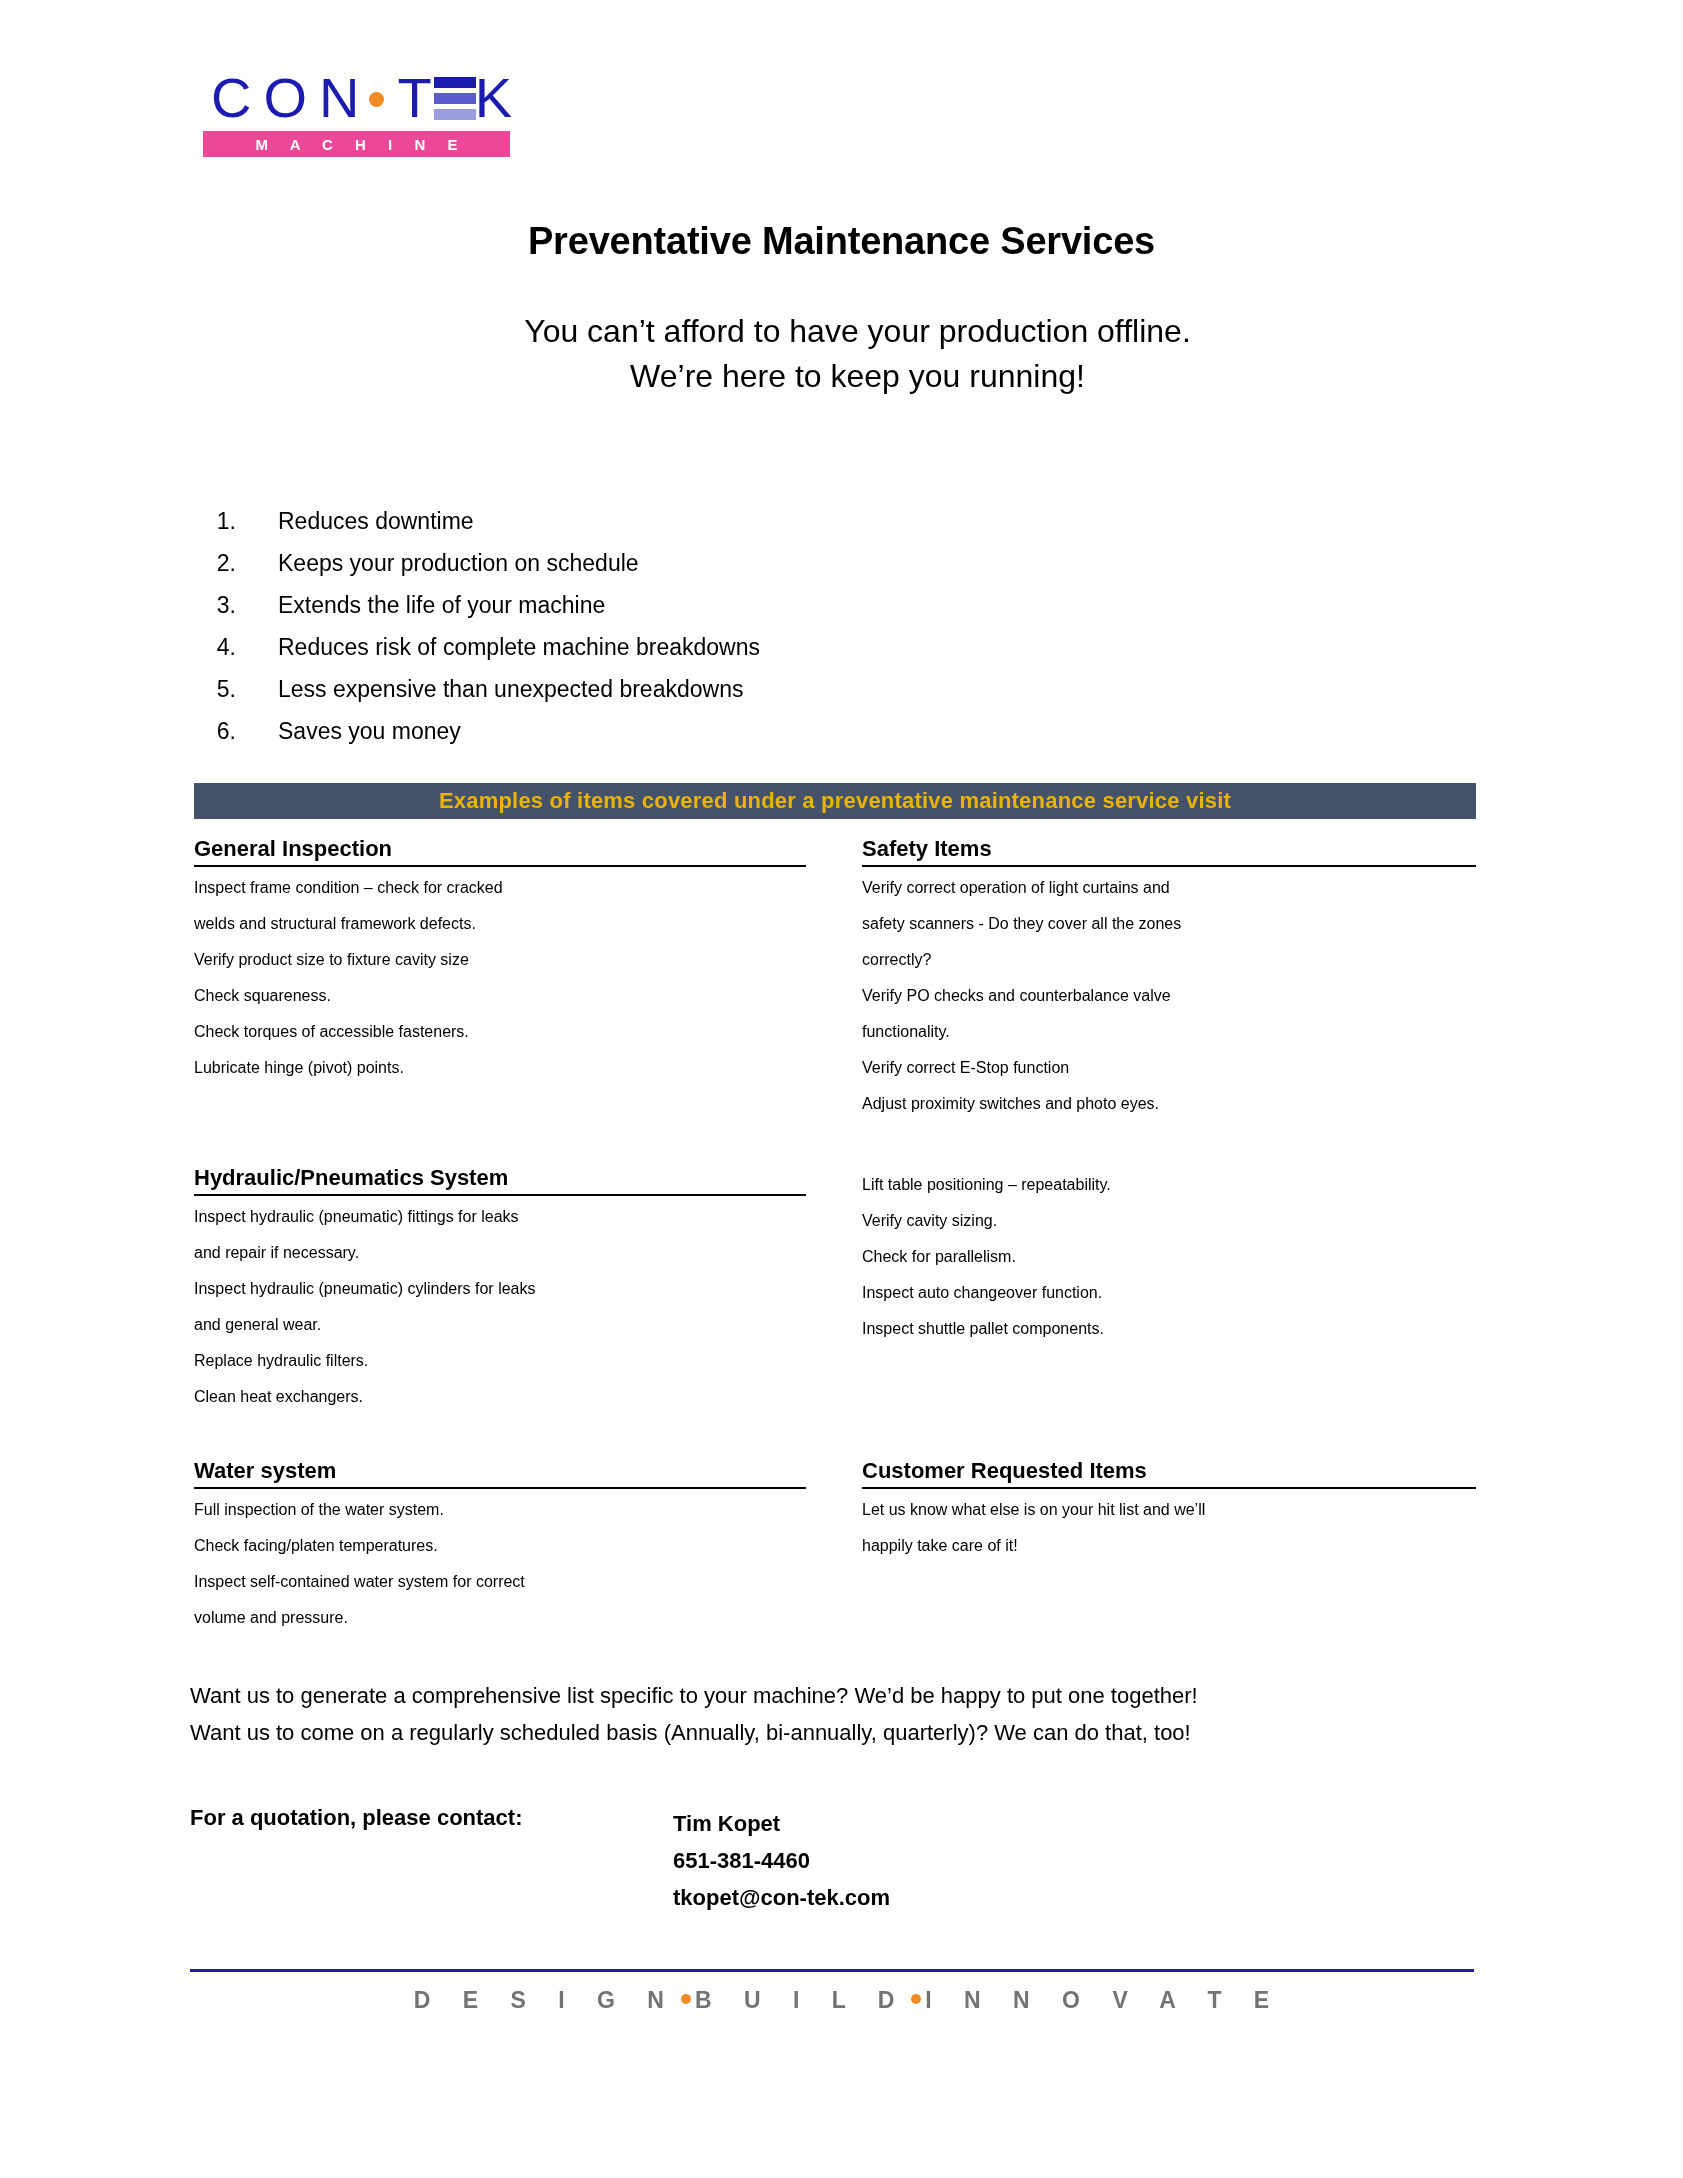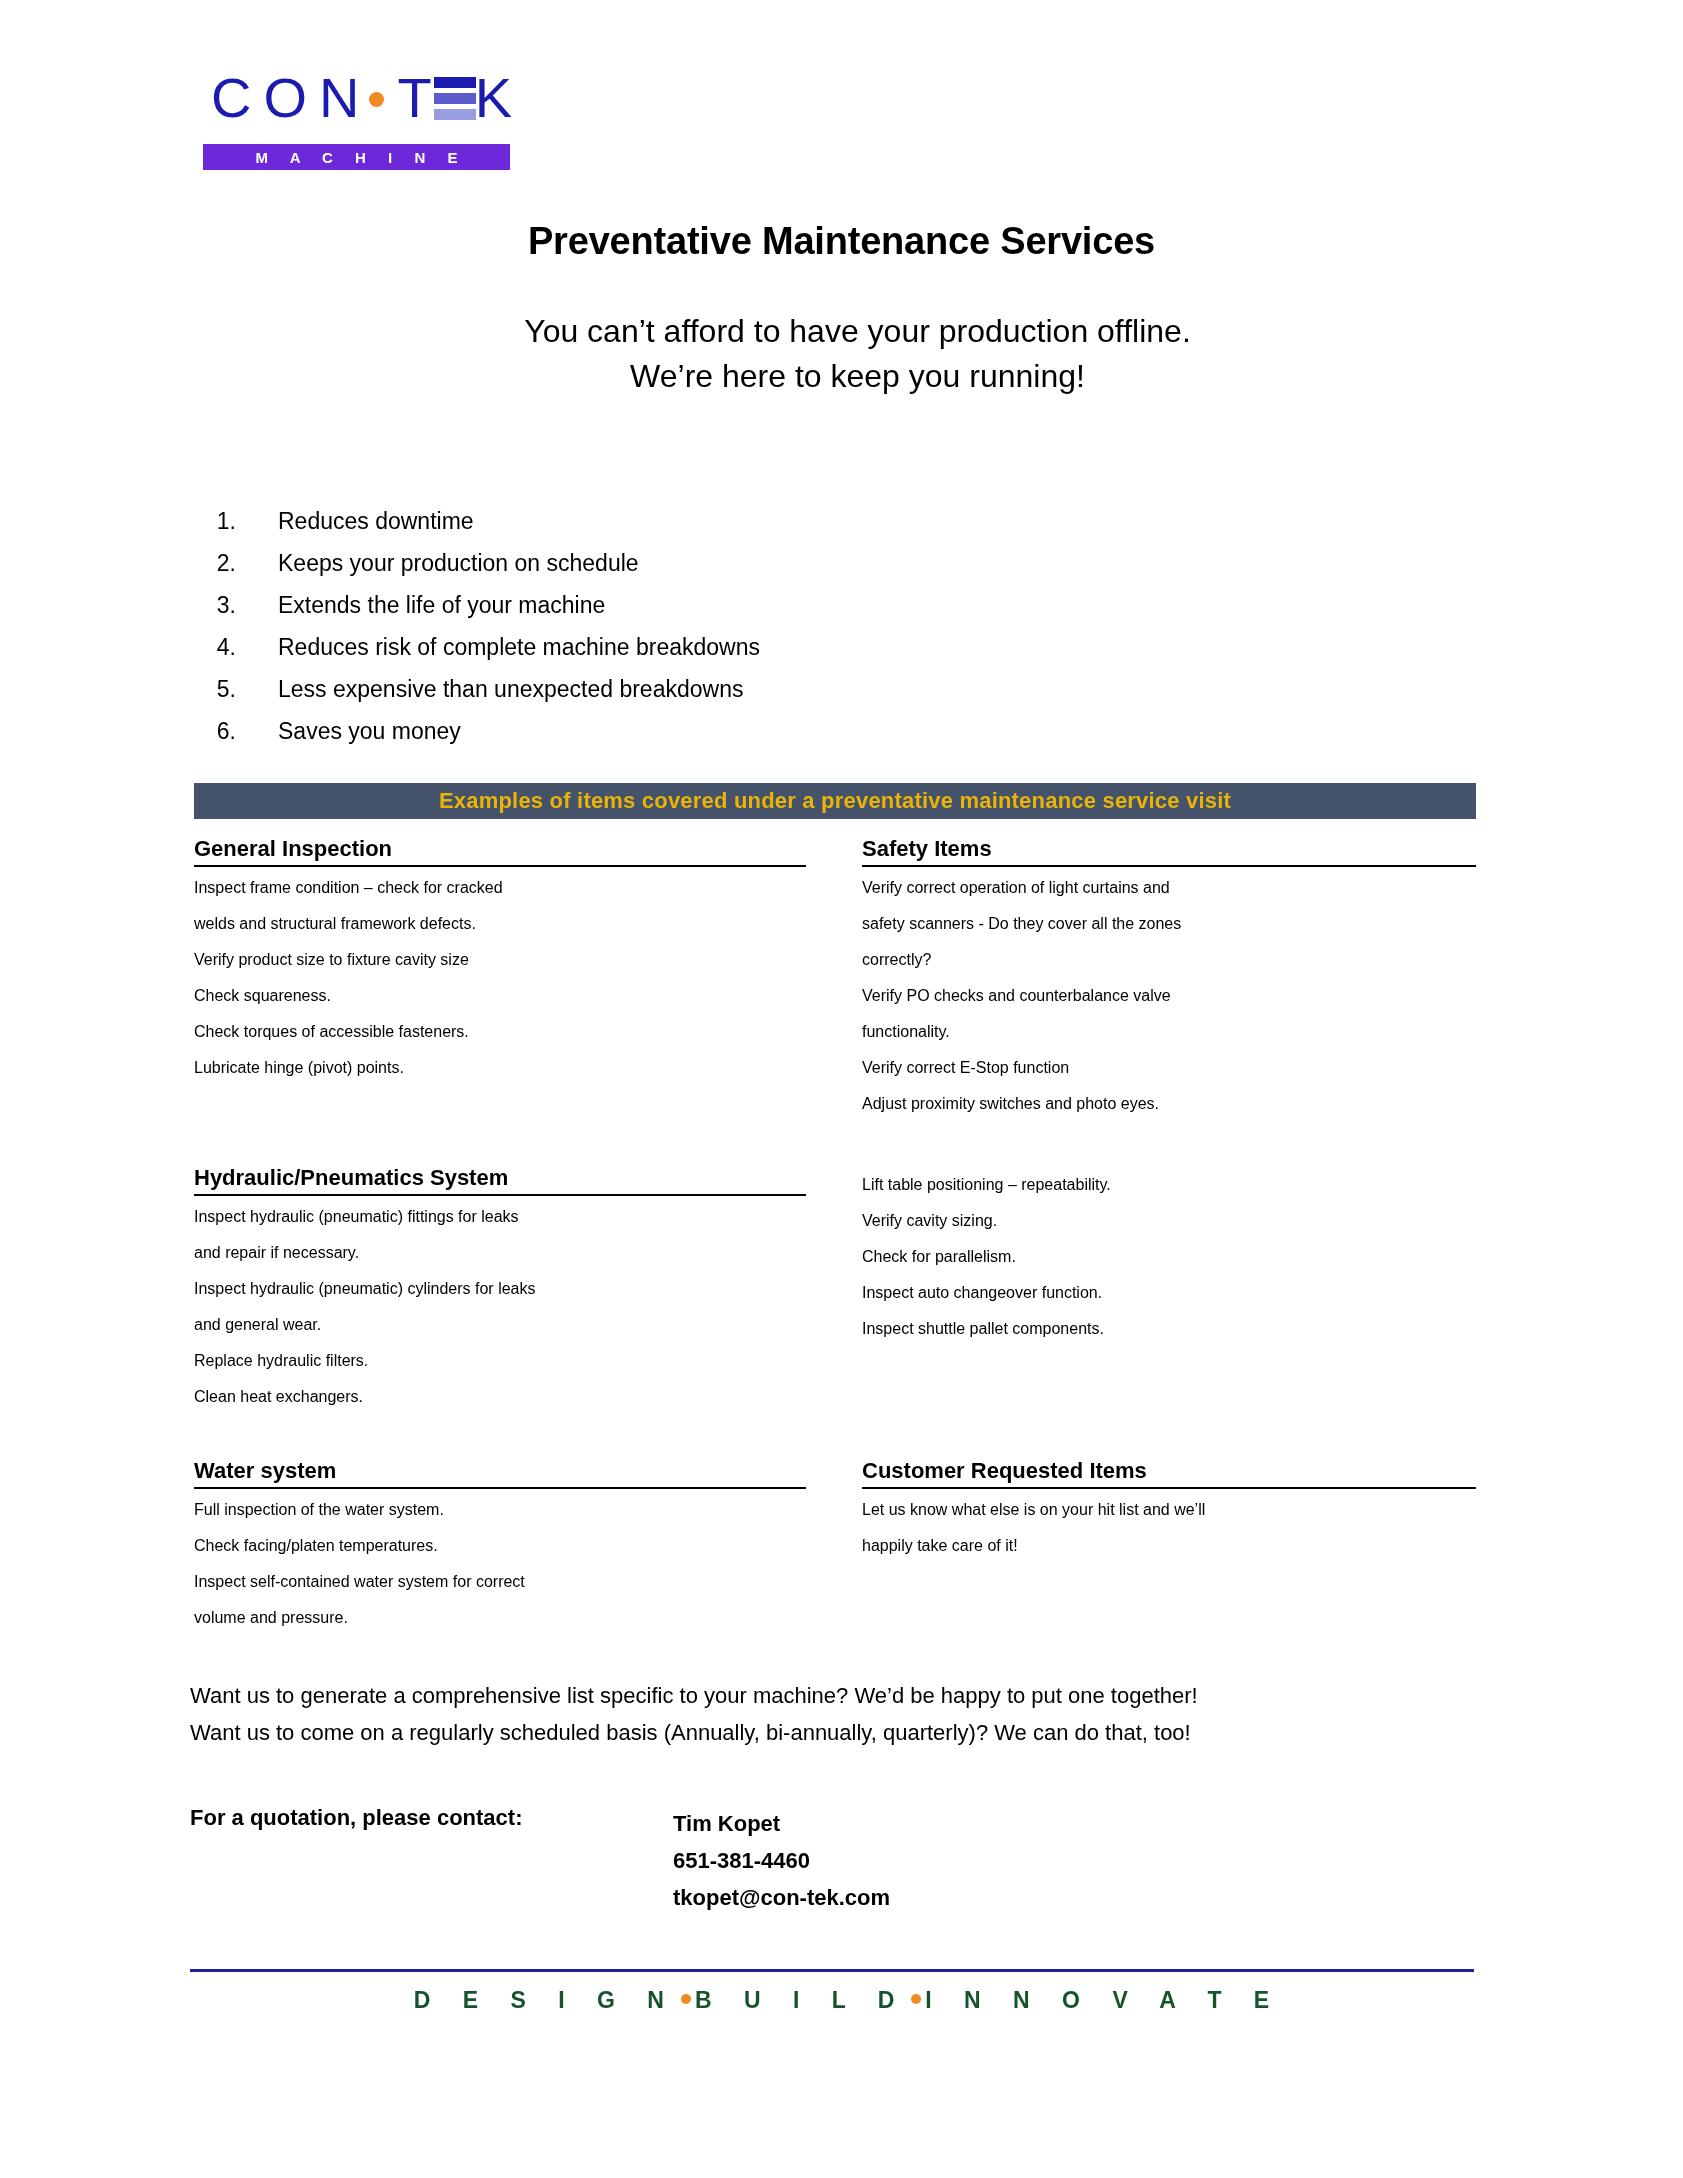--- a/index.html
+++ b/index.html
@@ -90,24 +90,24 @@
   .logo-e i:nth-child(3) { top: 32px; background: #9a9ce0; }
 
   .logo-k {
     font-size: 56px;
     color: #1b1bb0;
     display: inline-block;
     margin-left: -4px;
   }
 
   .logo-machine-bar {
-    margin-top: 16px;
+    margin-top: 3px;
     width: 307px;
     height: 26px;
-    background: #6d28d9;
+    background: #ec4899;
     display: flex;
     align-items: center;
     justify-content: center;
   }
   .logo-machine-bar span {
     color: #ffffff;
     font-size: 15px;
     font-weight: 700;
     letter-spacing: 9px;
     padding-left: 9px;
@@ -272,21 +272,21 @@
     background: #20209a;
   }
   .footer-tag {
     position: absolute;
     left: 0;
     top: 1987px;
     width: 1683px;
     text-align: center;
     font-size: 23px;
     font-weight: 700;
-    color: #14532d;
+    color: #737373;
     letter-spacing: 13px;
     padding-left: 13px;
   }
   .footer-tag .fdot {
     display: inline-block;
     width: 10px;
     height: 10px;
     border-radius: 50%;
     background: #f08a24;
     position: relative;

